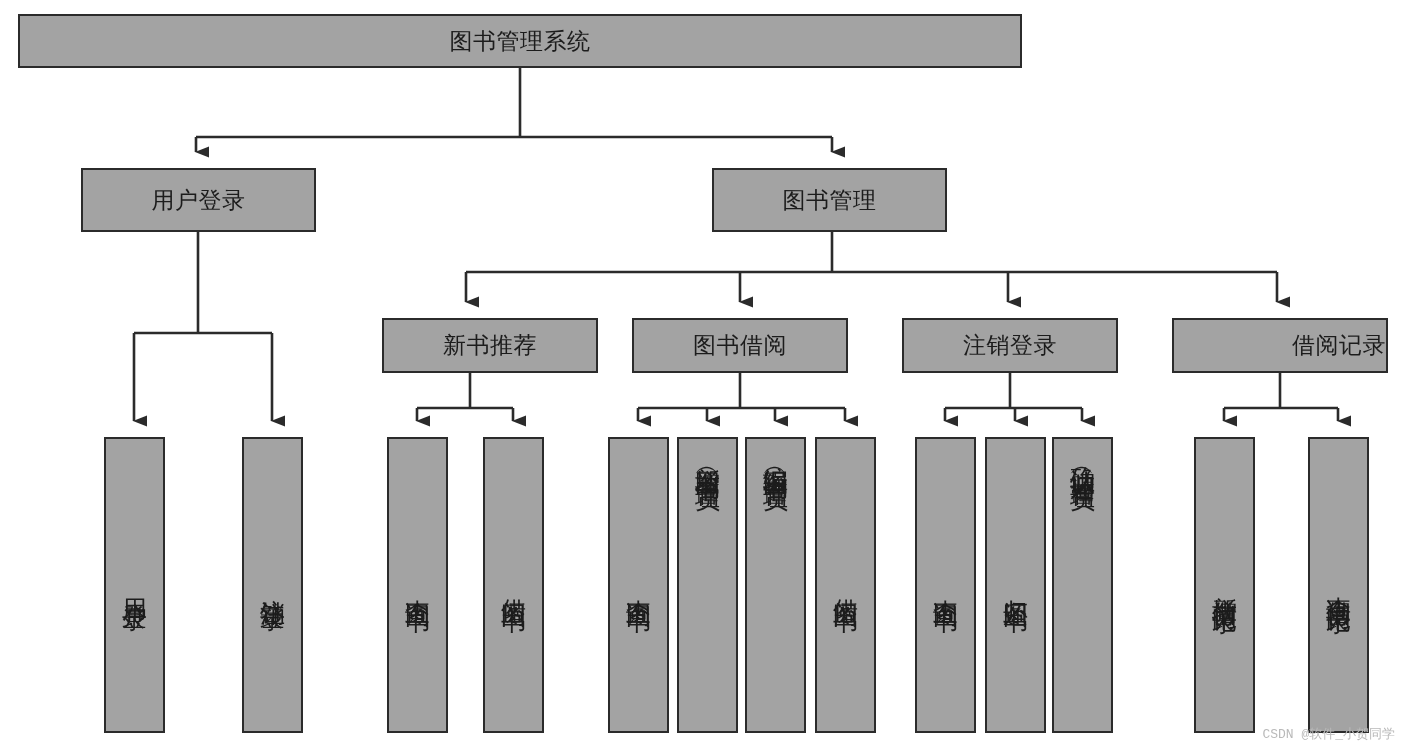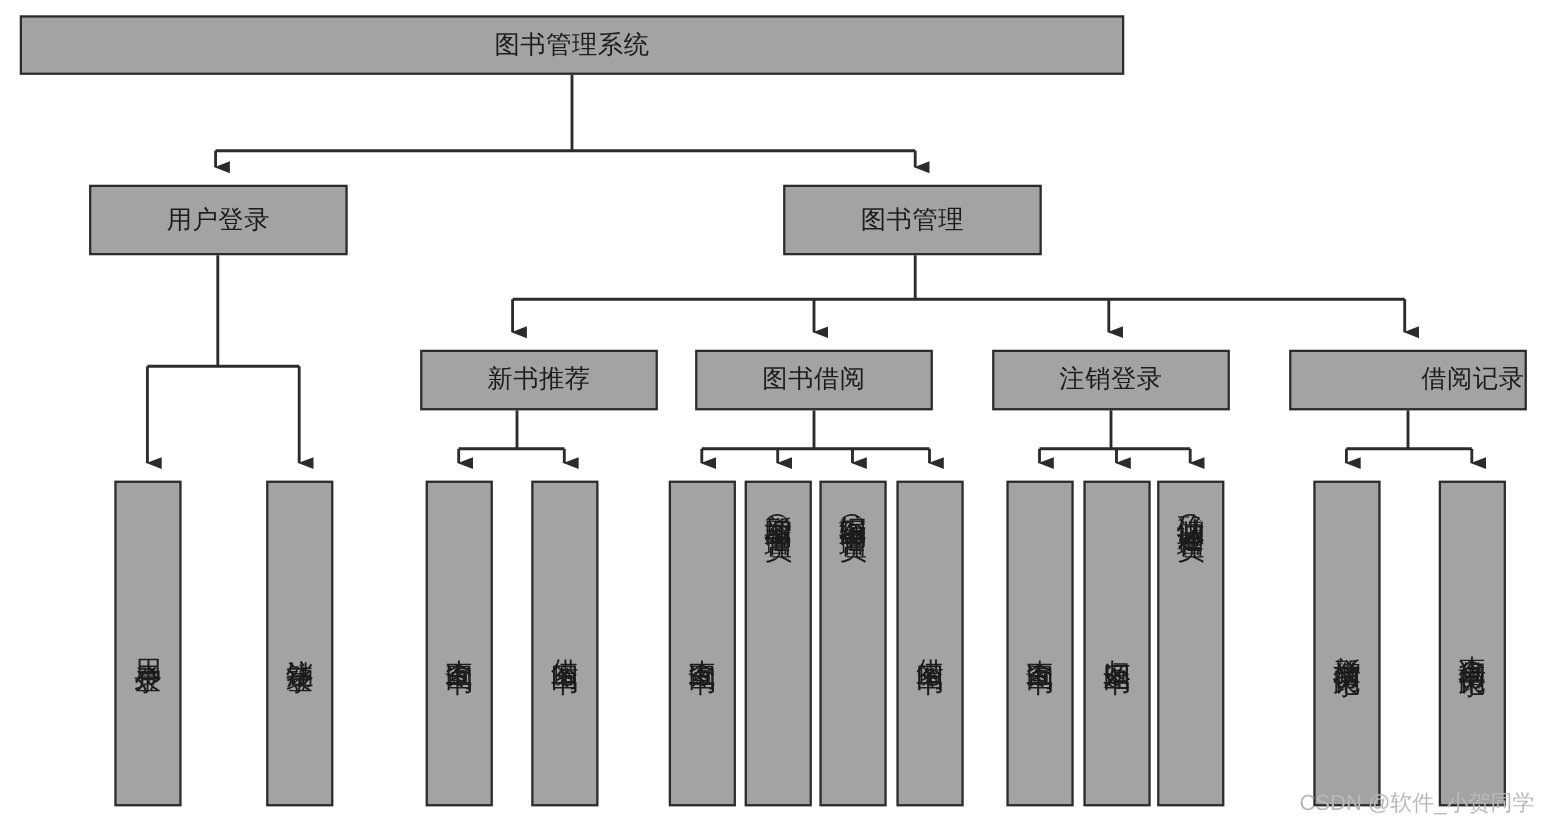--- a/index.html
+++ b/index.html
@@ -59,25 +59,25 @@
     white-space: nowrap;
   }
   .node.vert.midalign {
     align-items: center;
     padding-top: 0;
   }
   #watermark {
     position: absolute;
     right: 10px;
     bottom: 4px;
-    font-size: 20px;
+    font-size: 13px;
     color: #b9b9b9;
     white-space: nowrap;
     z-index: 20;
-    font-family: Liberation Sans, sans-serif;
+    font-family: Liberation Mono, monospace;
   }
 </style>
 </head>
 <body>
 
 <div id="canvas">
 
   <svg id="edges" viewBox="0 0 1405 747" width="1405" height="747" xmlns="http://www.w3.org/2000/svg">
     <defs>
       <marker id="arrow" viewBox="0 0 12 14" refX="6" refY="13" markerWidth="12" markerHeight="14" orient="auto-start-reverse" markerUnits="userSpaceOnUse">

